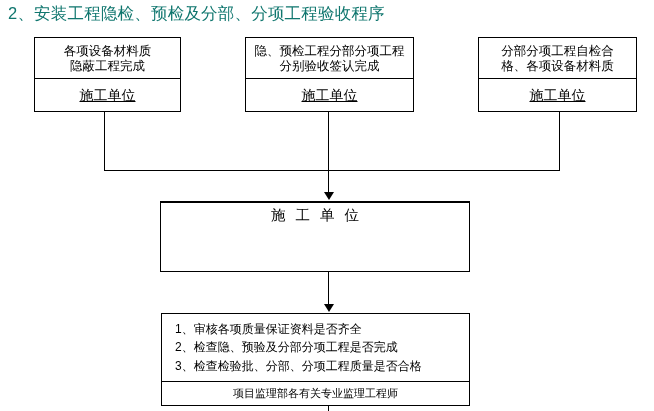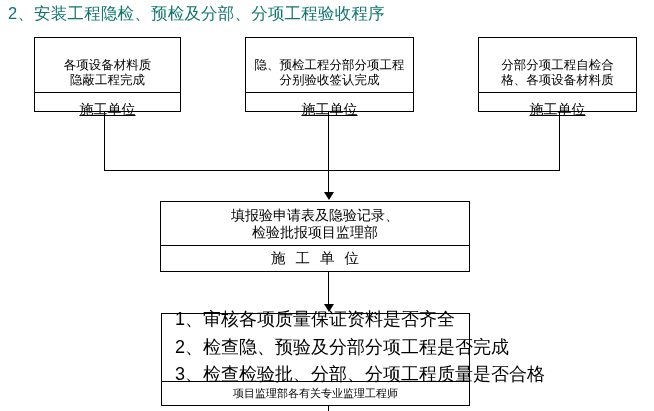--- a/index.html
+++ b/index.html
@@ -44,41 +44,40 @@
     border-top: 1.3px solid #000000;
   }
   .cell .ln {
     display: block;
     white-space: nowrap;
   }
   
   .top-head {
     font-size: 12.5px;
     padding: 2px 3px 0 3px;
-    margin-top: 14px;
   }
   .top-foot {
     font-size: 14px;
     text-decoration: underline;
   }
   
   .mid-head {
     font-size: 14px;
     padding-top: 1px;
   }
   .mid-foot {
     font-size: 14.5px;
     letter-spacing: 3px;
     text-indent: 3px;
   }
   
   .bot-head {
     align-items: flex-start;
     text-align: left;
-    font-size: 18px;
+    font-size: 12px;
     padding: 3px 0 3px 13px;
     line-height: 1.52;
   }
   .bot-foot {
     font-size: 11px;
   }
   .line {
     position: absolute;
     background: #000000;
   }
@@ -130,24 +129,20 @@
     </div>
   </div>
 
   <div class="line vline" style="left:104px; top:112px; height:59px;"></div>
   <div class="line vline" style="left:559px; top:112px; height:59px;"></div>
   <div class="line hline" style="left:104px; top:170px; width:456px;"></div>
   <div class="line vline" style="left:328px; top:112px; height:82px;"></div>
   <div class="arrow" style="left:324px; top:192px;"></div>
 
   <div class="box" style="left:160px; top:201px; width:310px; height:71px;">
-    <div class="cell mid-head" style="height:43px;">
-      <span class="ln">填报验申请表及隐验记录、</span>
-      <span class="ln">检验批报项目监理部</span>
-    </div>
     <div class="cell mid-foot divider-top" style="height:26px;">
       <span class="ln">施 工 单 位</span>
     </div>
   </div>
 
   <div class="line vline" style="left:328px; top:272px; height:34px;"></div>
   <div class="arrow" style="left:324px; top:304px;"></div>
 
   <div class="box" style="left:161px; top:313px; width:309px; height:93px;">
     <div class="cell bot-head" style="height:67px;">

